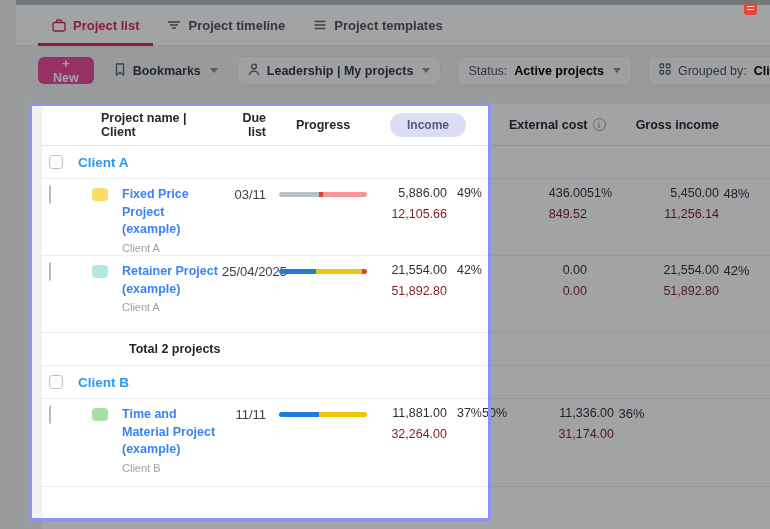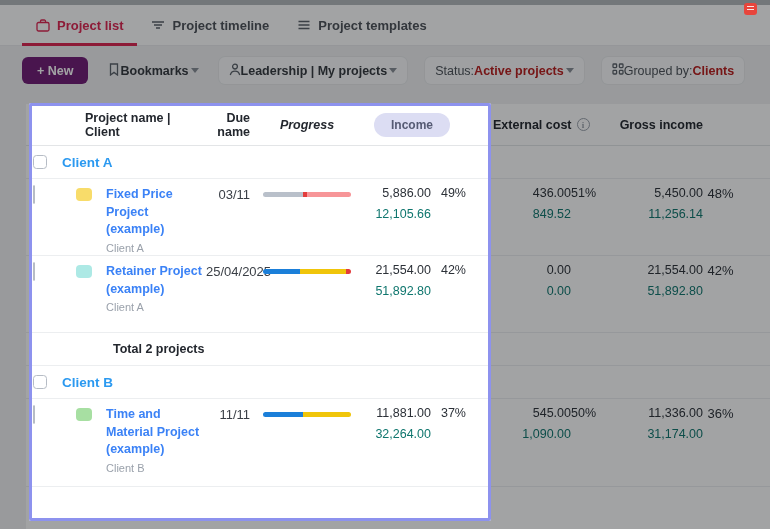--- a/index.html
+++ b/index.html
@@ -1,46 +1,46 @@
 <!DOCTYPE html>
 <html><head>
 <meta charset="utf-8">
 <style>
   * { margin:0; padding:0; box-sizing:border-box; }
   html,body { width:770px; height:529px; overflow:hidden; }
   body { font-family:"Liberation Sans", sans-serif; background:#f0f1f3; position:relative; }
-  #app { position:relative; width:770px; height:529px; overflow:hidden; background:#f0f1f3; }
+  #app { position:relative; width:770px; height:529px; overflow:hidden; background:#f0f1f3;padding-left:16px; }
 
   .topstrip { height:5px; background:#b4b8bc; }
 
   
   .tabbar { height:41px; background:#ffffff; border-bottom:1px solid #ebebed; display:flex; align-items:stretch; padding-left:22px; }
   .tab { display:flex; align-items:center; gap:7px; padding:0 14px; font-size:13px; font-weight:600; color:#4c5158; position:relative; cursor:pointer; }
   .tab svg { display:block; }
   .tab.active { color:#dd2450; }
   .tab.active::after { content:""; position:absolute; left:0; right:0; bottom:-1px; height:3px; background:#dd2450; }
 
   
   .toolbar { height:58px; padding:11px 0 0 22px; display:flex; align-items:flex-start; gap:18px; }
-  .tbtn { height:27px; display:inline-flex; align-items:center; font-size:12.5px; color:#4b5057; border-radius:6px; padding:0 10px; cursor:pointer; white-space:nowrap; }
-  .tbtn b { font-weight:700; color:#b91c1c; }
+  .tbtn { height:27px; display:inline-flex; align-items:center; gap:7px; font-size:12.5px; color:#4b5057; border-radius:6px; padding:0 10px; cursor:pointer; white-space:nowrap; }
+  .tbtn b { font-weight:700; color:#000000; }
   .tbtn .lbl { font-weight:700; color:#33373d; }
   .tbtn.plain { padding:0 2px; }
   .tbtn.pill { background:#fafbfc; box-shadow:0 0 0 1px rgba(0,0,0,0.03); }
-  .newbtn { height:27px; background:#701a75; color:#ffffff; font-weight:700; font-size:12.5px; border:none; border-radius:6px; padding:0 15px; cursor:pointer; }
+  .newbtn { height:27px; background:#ec4899; color:#ffffff; font-weight:700; font-size:12.5px; border:none; border-radius:6px; padding:0 15px; cursor:pointer; }
   .chev { width:0; height:0; border-left:4px solid transparent; border-right:4px solid transparent; border-top:5px solid #878d95; margin-left:2px; }
 
   
   .card { margin-left:26px; width:744px; height:425px; background:#ffffff; }
   .trow { display:flex; align-items:flex-start; }
   .thead { height:42px; border-bottom:1px solid #e3e5e7; align-items:center; font-size:12.5px; font-weight:700; color:#23272e; }
   .h-name { width:180px; padding-left:59px; }
   .c-due  { width:44px; text-align:right; }
   .c-bar  { width:88px; margin-left:13px; }
-  .h-prog { text-align:center; font-weight:700;font-style:italic; }
+  .h-prog { text-align:center; font-weight:700; }
   .h-income { width:115px; display:flex; justify-content:flex-end; padding-right:16px; }
   .income-pill { background:#dcddf3; color:#565b74; font-weight:700; font-size:12px; border-radius:999px; padding:5px 17px; cursor:pointer; }
   .h-ext { width:140px; padding-left:27px; display:flex; align-items:center; gap:5px; }
   .h-gross { width:132px; text-align:right; padding-right:35px; }
   .info-i { width:13px; height:13px; border:1px solid #9aa1ab; border-radius:50%; color:#9aa1ab; font-size:9px; font-weight:700; display:inline-flex; align-items:center; justify-content:center; font-family:"Liberation Serif", serif; }
 
   .cb { width:14px; height:14px; border:1.5px solid #b6bcc5; border-radius:3.5px; background:#fff; flex:none; cursor:pointer; }
 
   .grow { height:33px; align-items:center; border-bottom:1px solid #eceef0; padding-left:7px; gap:15px; }
   .gname { font-size:13.5px; font-weight:600; color:#2b99f0; cursor:pointer; }
@@ -52,21 +52,21 @@
   .c-check .cb { margin-top:2px; }
   .c-swatch { width:30px; }
   .swatch { width:16px; height:13px; border-radius:4px; margin-top:2px; }
   .c-name { width:100px; }
   .pname { font-size:12.5px; font-weight:700; color:#3b82f6; line-height:17.5px; cursor:pointer; }
   .pclient { font-size:11px; color:#9aa1ab; line-height:13px; margin-top:3px; }
   .c-due.cell { font-size:13px; color:#3a3f46; padding-top:1px; }
   .bar { display:flex; height:5px; border-radius:3px; overflow:hidden; margin-top:6px; }
   .bar i { display:block; height:100%; }
   .num { font-size:12.5px; color:#2c3138; text-align:right; }
-  .num .sub { color:#0f766e; margin-top:7px; }
+  .num .sub { color:#7f1d1d; margin-top:7px; }
   .c-ival { width:80px; }
   .c-ipct { width:35px; text-align:right; font-size:12.5px; color:#2c3138; }
   .c-eval { width:105px; }
   .c-epct { width:35px; font-size:12.5px; color:#2c3138; }
   .c-gval { width:97px; }
   .c-gpct { width:35px; text-align:center; font-size:13px; color:#2c3138; }
 
   .totrow { height:33px; align-items:center; border-bottom:1px solid #eceef0; padding-left:87px; font-size:12.5px; font-weight:700; color:#23272e; }
 
   
@@ -157,21 +157,21 @@
       <b>Clients</b>
 
     </div>
 
   </div>
 
   <div class="card">
 
     <div class="trow thead">
       <div class="h-name">Project name | Client</div>
-      <div class="c-due">Due name</div>
+      <div class="c-due">Due list</div>
       <div class="c-bar h-prog">Progress</div>
       <div class="h-income">
         <span class="income-pill">Income</span>
       </div>
       <div class="h-ext">
         <span>External cost</span>
         <span class="info-i">i</span>
       </div>
       <div class="h-gross">Gross income</div>
     </div>
@@ -266,24 +266,20 @@
           <div class="bar">
             <i style="width: 45%; background: rgb(27, 127, 217);"></i>
             <i style="width: 55%; background: rgb(240, 197, 10);"></i>
           </div>
         </div>
       <div class="c-ival num">
         <div>11,881.00</div>
         <div class="sub">32,264.00</div>
       </div>
       <div class="c-ipct">37%</div>
-      <div class="c-eval num">
-        <div>545.00</div>
-        <div class="sub">1,090.00</div>
-      </div>
       <div class="c-epct">50%</div>
       <div class="c-gval num">
         <div>11,336.00</div>
         <div class="sub">31,174.00</div>
       </div>
       <div class="c-gpct">36%</div>
     </div>
 
 
   </div>

